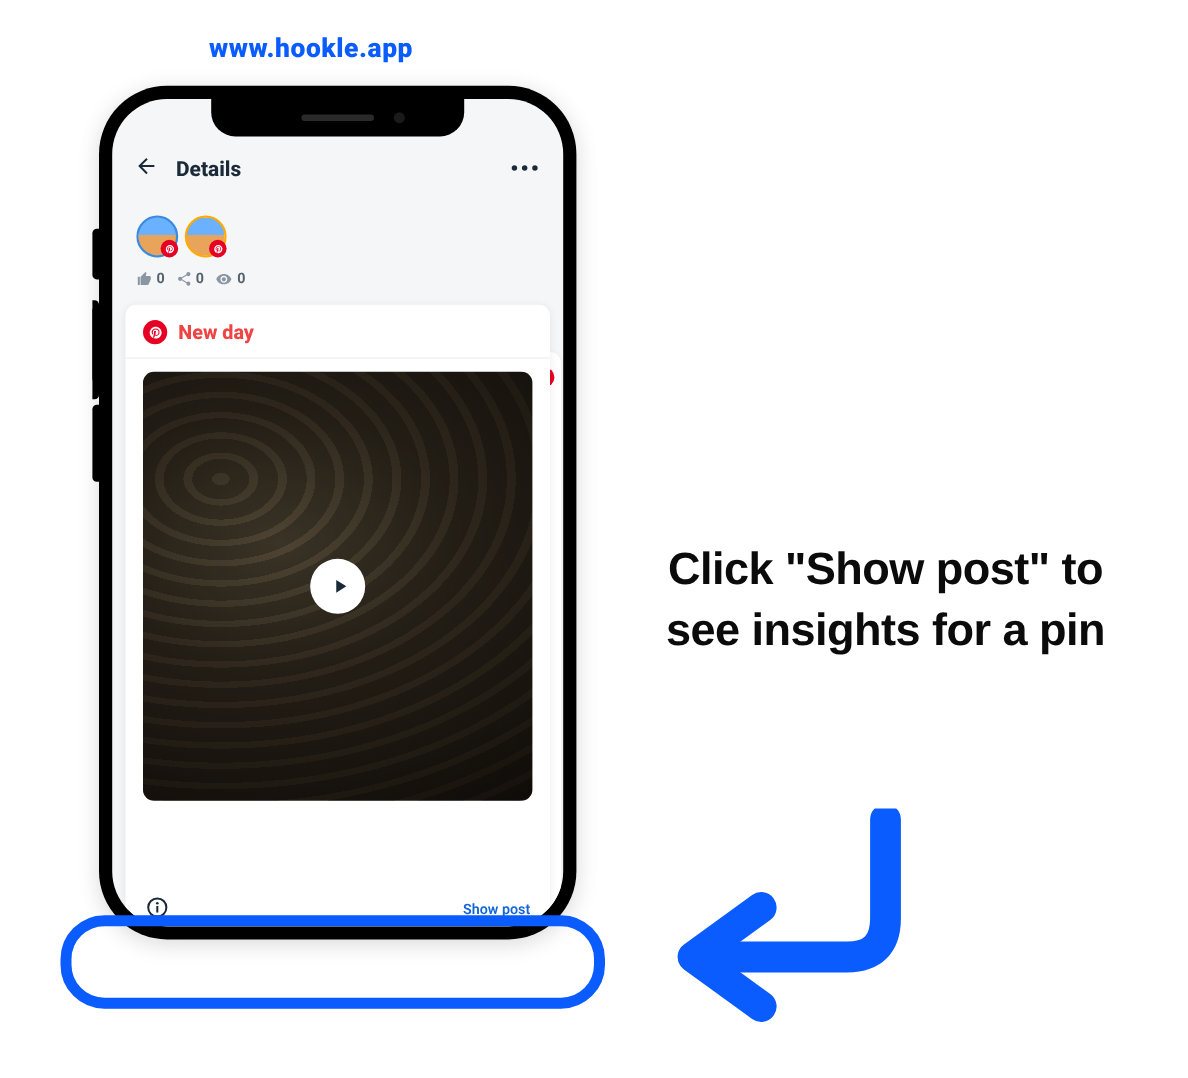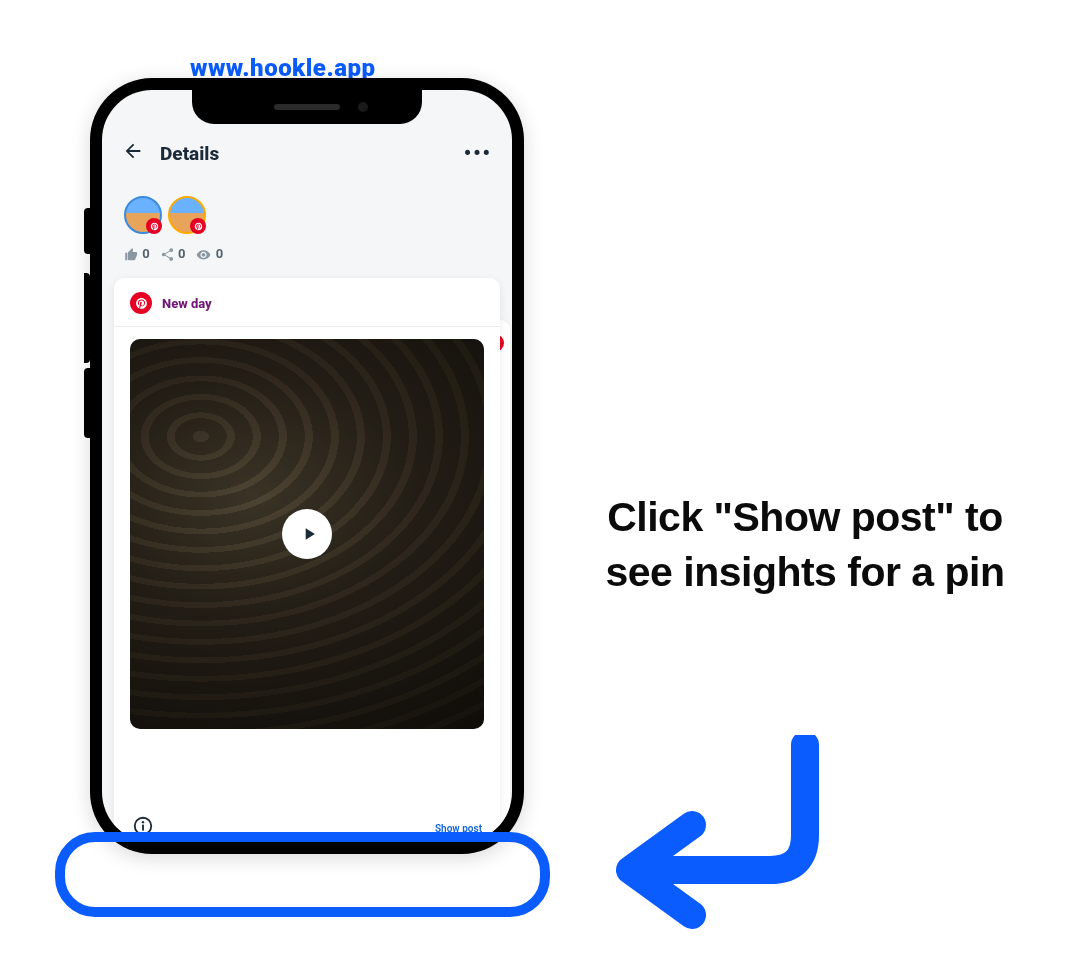--- a/index.html
+++ b/index.html
@@ -1,17 +1,17 @@
 <!DOCTYPE html>
 <html><head>
 <meta charset="utf-8">
 <style>
   html,body{margin:0;padding:0;background:#ffffff;font-family:-apple-system,BlinkMacSystemFont,"Segoe UI",Roboto,Arial,sans-serif;}
   .stage{position:relative;width:1080px;height:980px;overflow:hidden;}
-  .url-label{position:absolute;left:190px;top:30px;font-size:24px;font-weight:900;color:#0a5cff;letter-spacing:.5px;margin-top:24px;}
+  .url-label{position:absolute;left:190px;top:30px;font-size:24px;font-weight:900;color:#0a5cff;letter-spacing:.5px;}
   
   .phone{position:absolute;left:90px;top:78px;width:434px;height:776px;background:#000;border-radius:62px;padding:12px;box-sizing:border-box;box-shadow:0 4px 20px rgba(0,0,0,.15);}
   .side-btn{position:absolute;left:-6px;width:6px;background:#000;border-radius:4px 0 0 4px;}
   .side-btn.b1{top:130px;height:46px;}
   .side-btn.b2{top:200px;height:70px;}
   .side-btn.b3{top:290px;height:70px;}
   .side-btn.r1{position:absolute;right:-6px;top:195px;width:6px;height:90px;background:#000;border-radius:0 4px 4px 0;}
   .gray-clip{position:absolute;left:440px;top:178px;width:94px;height:800px;background:#e2e4e5;border-top-right-radius:60px;z-index:-1;}
   .screen{position:relative;width:100%;height:100%;background:#f4f6f7;border-radius:50px;overflow:hidden;}
   .notch{position:absolute;top:0;left:50%;transform:translateX(-50%);width:230px;height:34px;background:#000;border-radius:0 0 22px 22px;z-index:5;display:flex;align-items:center;justify-content:center;gap:14px;}
@@ -34,31 +34,31 @@
   .av .pin{position:absolute;right:-2px;bottom:-2px;width:16px;height:16px;border-radius:50%;background:#e60023;display:flex;align-items:center;justify-content:center;}
   .av .pin svg{width:9px;height:9px;fill:#fff;}
   .counts{display:flex;gap:10px;margin-top:12px;color:#6b7b88;font-size:13px;font-weight:700;align-items:center;}
   .counts span.v{color:#55636f;}
   .counts svg{vertical-align:middle;fill:#8a97a3;}
   
   .card{margin:16px 12px 0 12px;background:#fff;border-radius:10px;box-shadow:0 2px 8px rgba(0,0,0,.08);padding:14px 0 14px 0;position:relative;}
   .card-hdr{padding:0 16px 12px 16px;display:flex;align-items:center;gap:10px;border-bottom:1px solid #e9edef;}
   .card-hdr .plogo{width:22px;height:22px;border-radius:50%;background:#e60023;display:flex;align-items:center;justify-content:center;}
   .card-hdr .plogo svg{width:13px;height:13px;fill:#fff;}
-  .card-title{font-size:13px;font-weight:800;color:#701a75;text-align:right;}
+  .card-title{font-size:18px;font-weight:800;color:#ef4444;text-align:right;}
   .card-body{padding:12px 16px 0 16px;}
   .post-text{font-size:14px;color:#1a2a38;margin-bottom:12px;}
   .media{width:100%;height:390px;border-radius:10px;background:radial-gradient(120% 80% at 35% 40%,#4a4130 0%,#2b241a 40%,#0f0c08 100%);position:relative;overflow:hidden;}
   .media::before{content:"";position:absolute;inset:0;background:repeating-radial-gradient(140% 90% at 20% 25%,rgba(255,255,255,.05) 0 8px,rgba(0,0,0,.22) 8px 26px);mix-blend-mode:overlay;}
   .play{position:absolute;left:50%;top:50%;transform:translate(-50%,-50%);width:50px;height:50px;border-radius:50%;background:#fff;display:flex;align-items:center;justify-content:center;}
   .play svg{width:20px;height:20px;fill:#1a2a38;margin-left:3px;}
   
   .card-foot{display:flex;align-items:center;justify-content:space-between;padding:86px 18px 0 18px;}
   .info-ic{cursor:pointer;}
-  .showpost{font-size:10px;font-weight:600;color:#1265d8;cursor:pointer;}
+  .showpost{font-size:13px;font-weight:600;color:#1265d8;cursor:pointer;}
   
   .card-peek{position:absolute;right:2px;top:230px;width:28px;height:560px;background:#fff;border-radius:10px;box-shadow:0 2px 8px rgba(0,0,0,.06);}
   .card-peek .dot{position:absolute;top:14px;left:4px;width:18px;height:18px;border-radius:50%;background:#e60023;}
   .card-peek .letter{position:absolute;top:62px;left:8px;font-size:14px;font-weight:700;color:#1a2a38;}
   
   .callout{position:absolute;left:55px;top:832px;width:495px;height:85px;border:10px solid #0a5cff;border-radius:40px;box-sizing:border-box;z-index:8;}
   
   .right-text{position:absolute;left:570px;top:490px;width:470px;font-size:41px;font-weight:900;line-height:1.35;text-align:center;color:#0b0b0b;font-family:"Arial Black",Impact,sans-serif;letter-spacing:-.5px;}
   .arrow{position:absolute;left:610px;top:735px;width:220px;height:200px;}
 </style>

